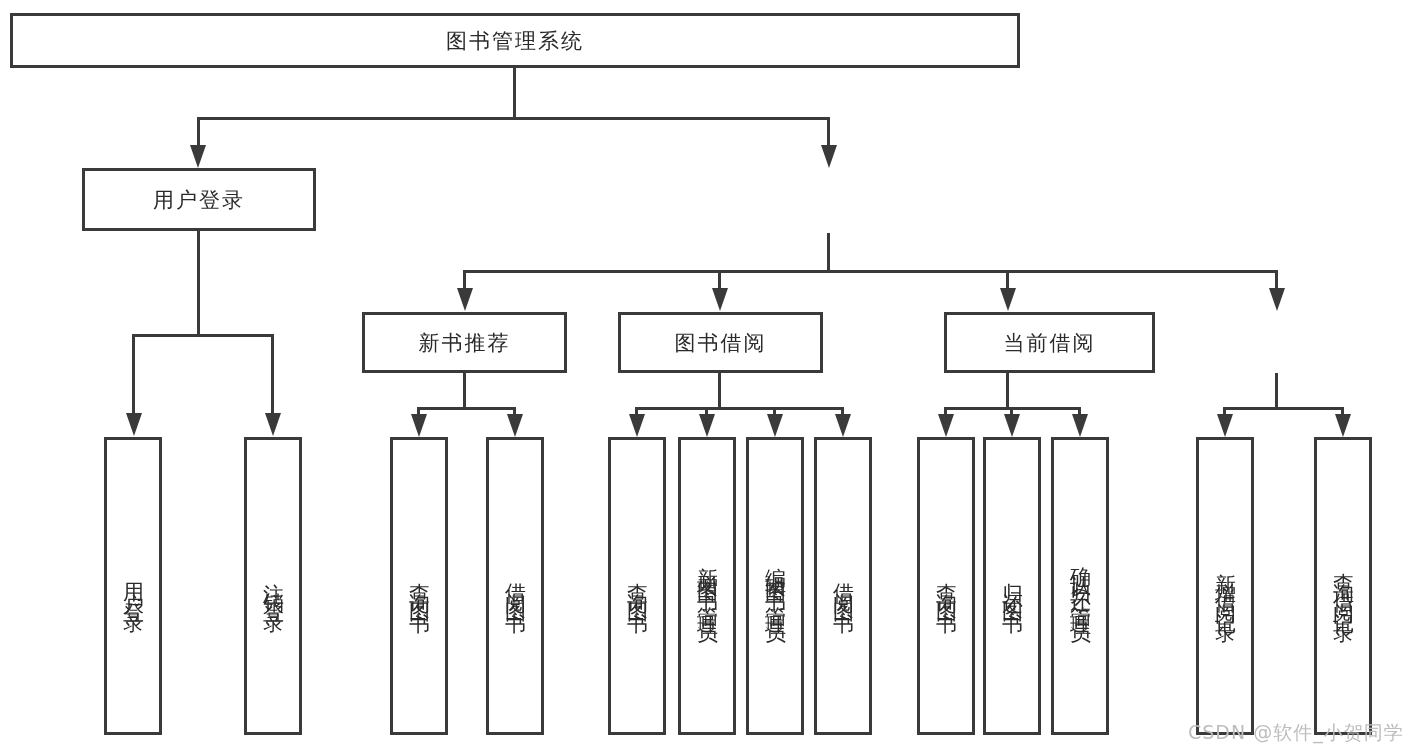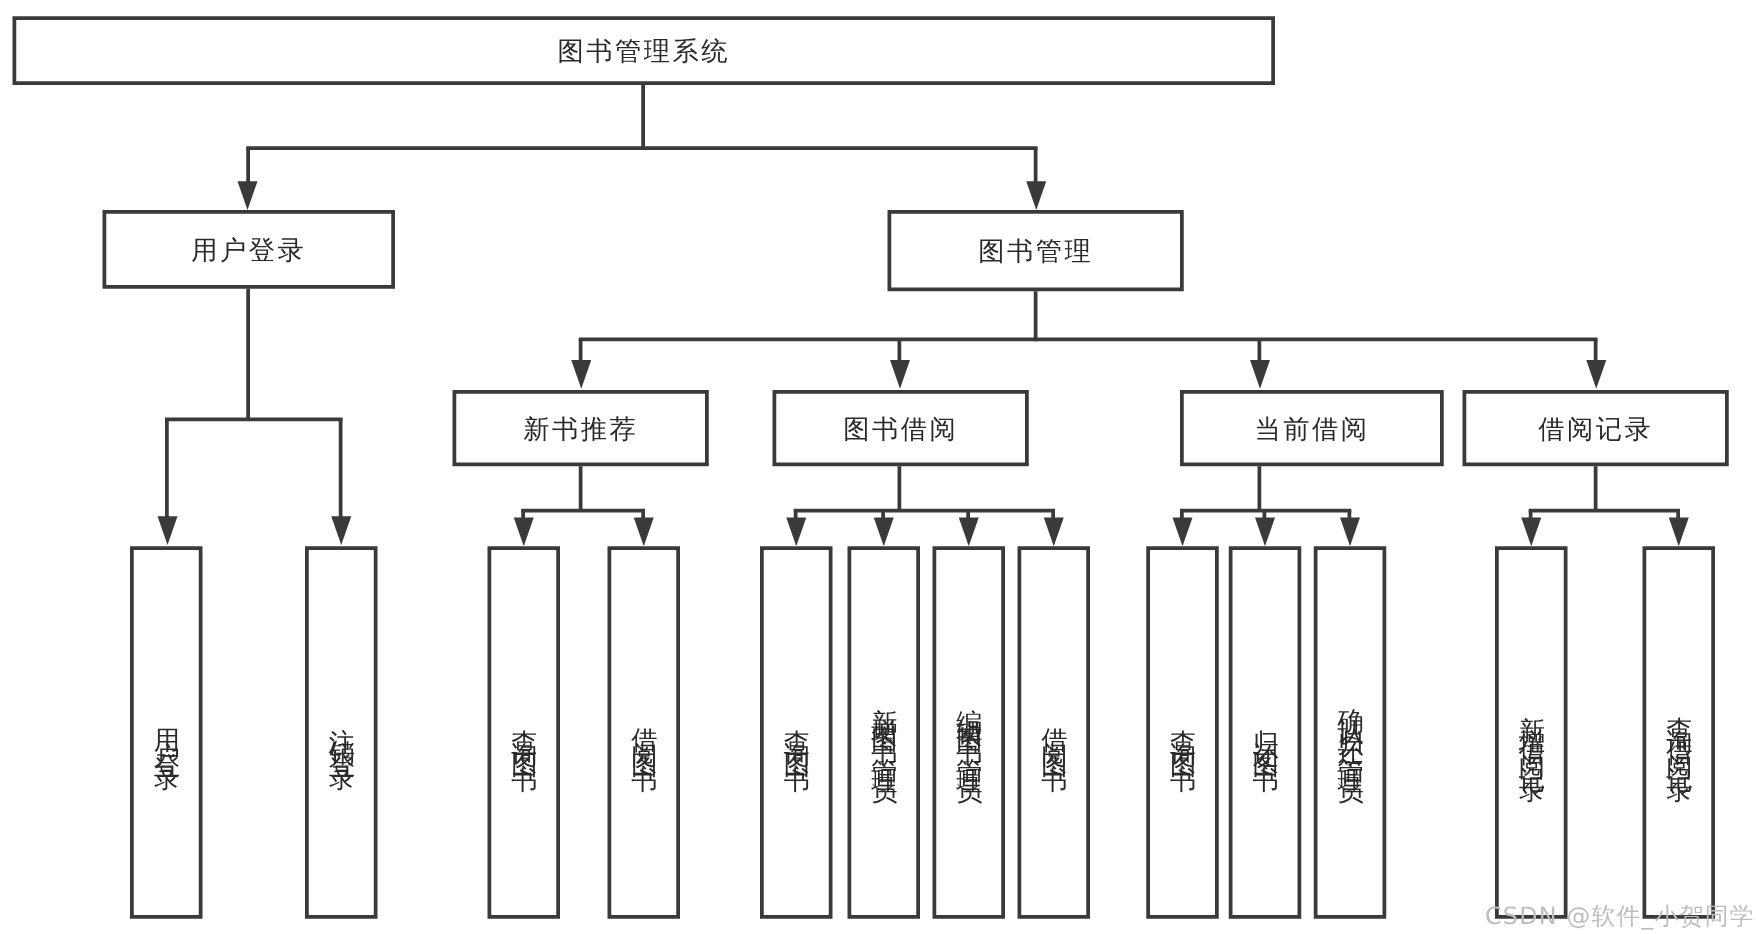--- a/index.html
+++ b/index.html
@@ -65,23 +65,20 @@
   <div class="vl" style="left:513px;top:68px;height:52px"></div>
   <div class="hl" style="left:197px;top:117px;width:633px"></div>
   <div class="vl" style="left:197px;top:118px;height:30px"></div>
   <div class="vl" style="left:827px;top:118px;height:30px"></div>
   <div class="arr" style="left:190px;top:145px"></div>
   <div class="arr" style="left:821px;top:145px"></div>
 
   <div class="box" style="left:82px;top:168px;width:234px;height:63px">
     <span>用户登录</span>
   </div>
-  <div class="box" style="left:710px;top:168px;width:237px;height:65px">
-    <span>图书管理</span>
-  </div>
 
   <div class="vl" style="left:197px;top:231px;height:104px"></div>
   <div class="hl" style="left:132px;top:334px;width:142px"></div>
   <div class="vl" style="left:132px;top:335px;height:80px"></div>
   <div class="vl" style="left:271px;top:335px;height:80px"></div>
   <div class="arr" style="left:126px;top:413px"></div>
   <div class="arr" style="left:265px;top:413px"></div>
 
   <div class="vl" style="left:827px;top:233px;height:40px"></div>
   <div class="hl" style="left:463px;top:270px;width:815px"></div>
@@ -95,23 +92,20 @@
   <div class="arr" style="left:1269px;top:288px"></div>
 
   <div class="box" style="left:618px;top:312px;width:205px;height:61px">
     <span>图书借阅</span>
   </div>
   <div class="box" style="left:362px;top:312px;width:205px;height:61px">
     <span>新书推荐</span>
   </div>
   <div class="box" style="left:944px;top:312px;width:211px;height:61px">
     <span>当前借阅</span>
-  </div>
-  <div class="box" style="left:1170px;top:312px;width:213px;height:61px">
-    <span>借阅记录</span>
   </div>
 
   <div class="vl" style="left:463px;top:373px;height:36px"></div>
   <div class="hl" style="left:417px;top:407px;width:99px"></div>
   <div class="vl" style="left:417px;top:408px;height:12px"></div>
   <div class="vl" style="left:513px;top:408px;height:12px"></div>
   <div class="arr" style="left:411px;top:414px"></div>
   <div class="arr" style="left:507px;top:414px"></div>
 
   <div class="vl" style="left:718px;top:373px;height:36px"></div>

